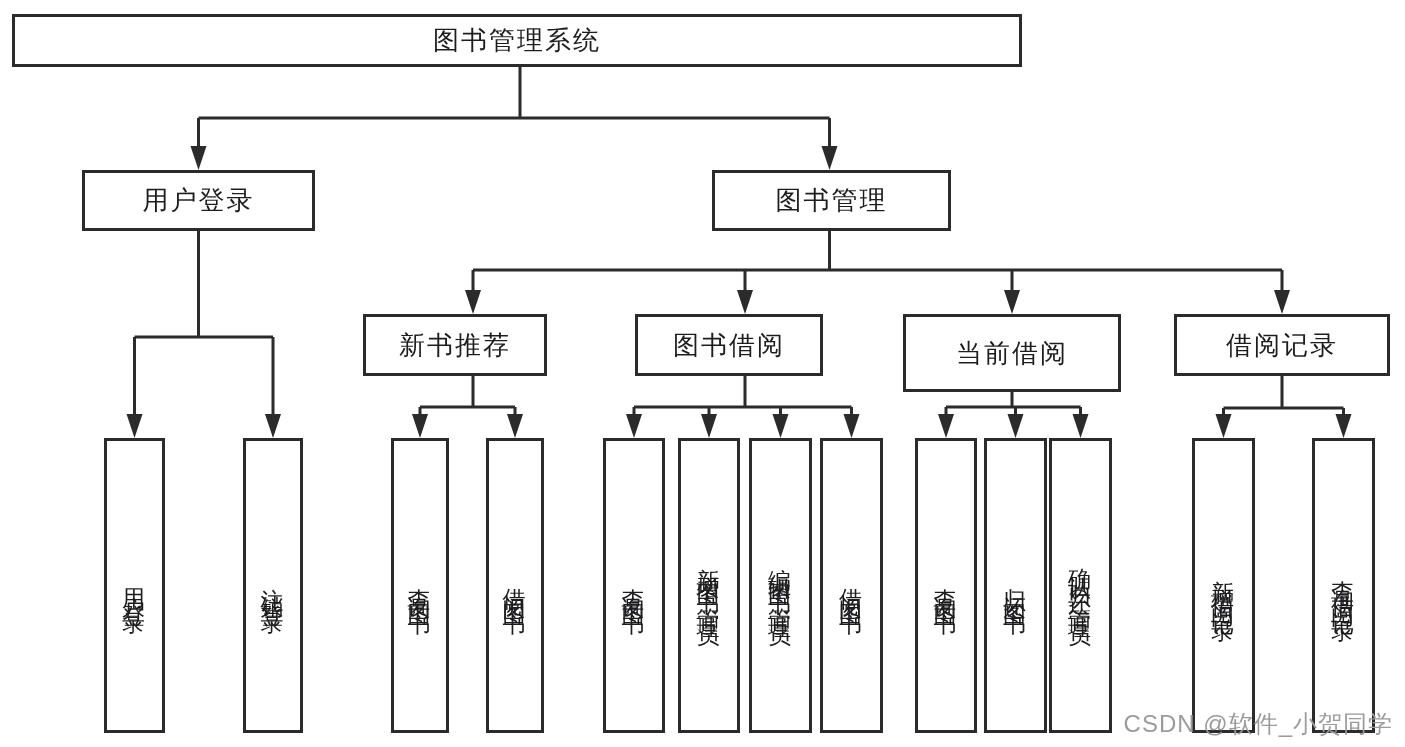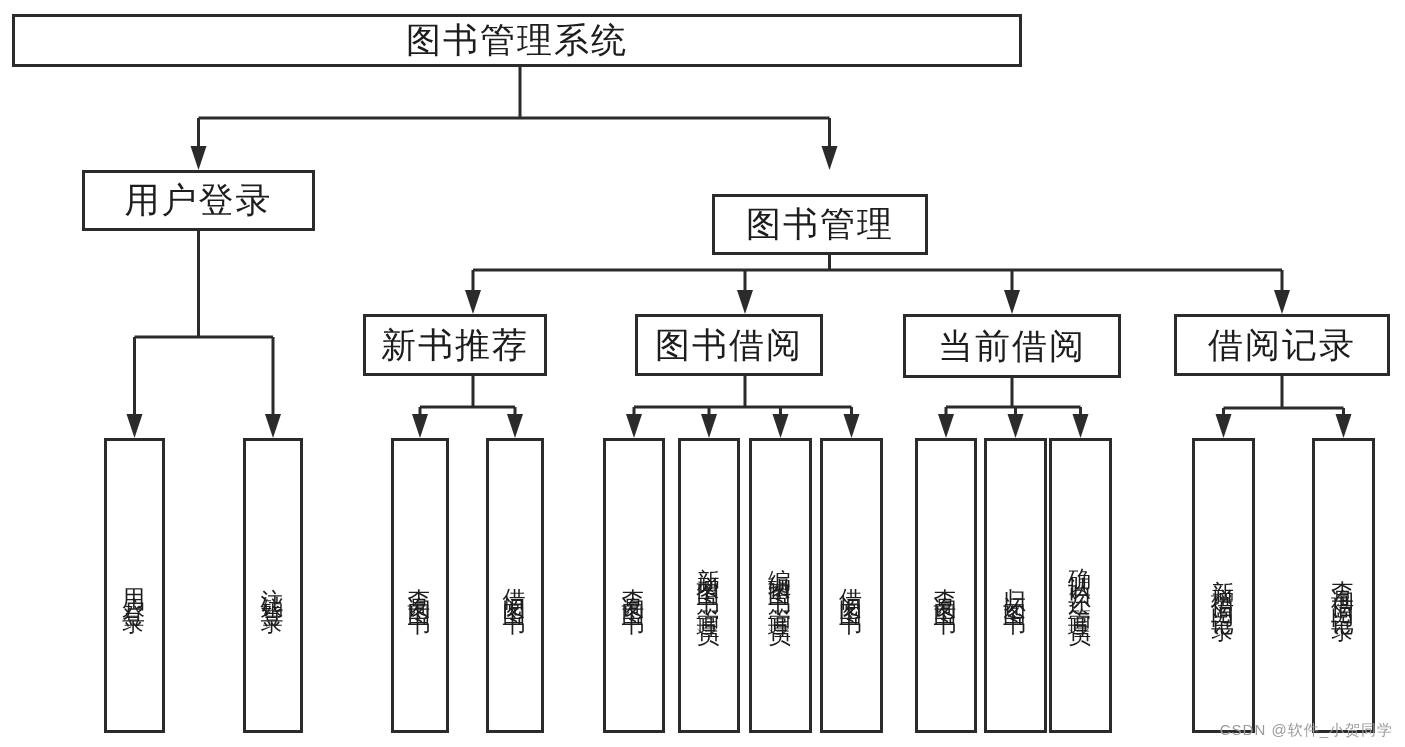--- a/index.html
+++ b/index.html
@@ -19,33 +19,33 @@
   .wires{position:absolute;left:0;top:0;width:1405px;height:747px;}
   .wires path{stroke:var(--line);stroke-width:3;fill:none;}
   .wires polygon{fill:var(--line);stroke:none;}
   .node{
     position:absolute;
     box-sizing:border-box;
     background:var(--background);
     border:3px solid var(--line);
     display:flex;align-items:center;justify-content:center;
     color:var(--text);
-    font-size:35px;letter-spacing:2px;
+    font-size:26px;letter-spacing:2px;
     white-space:nowrap;
   }
   .leaf{
     writing-mode:vertical-lr;
     text-orientation:mixed;
     font-size:23px;letter-spacing:8px;
     white-space:normal;
   }
   .watermark{
     position:absolute;
     right:12px;bottom:7px;
-    font-size:15px;letter-spacing:1px;
+    font-size:24px;letter-spacing:1px;
     color:var(--watermark);
   }
 </style>
 </head>
 <body>
 
 <div class="stage">
 
   <svg class="wires" viewBox="0 0 1405 747" xmlns="http://www.w3.org/2000/svg">
 
@@ -93,25 +93,25 @@
     <g>
       <path d="M1282,376 V408 M1223.5,408 H1343.5 M1223.5,408 V418 M1343.5,408 V418"></path>
       <polygon points="1215.5,414 1231.5,414 1223.5,438"></polygon>
       <polygon points="1335.5,414 1351.5,414 1343.5,438"></polygon>
     </g>
   </svg>
 
   <div class="node" style="left:12px;top:14px;width:1010px;height:53px;">图书管理系统</div>
 
   <div class="node" style="left:82px;top:170px;width:233px;height:61px;">用户登录</div>
-  <div class="node" style="left:712px;top:170px;width:216px;height:61px;margin-top:24px;">图书管理</div>
+  <div class="node" style="left:712px;top:170px;width:239px;height:61px;">图书管理</div>
 
   <div class="node" style="left:363px;top:314px;width:184px;height:62px;">新书推荐</div>
   <div class="node" style="left:635px;top:314px;width:188px;height:62px;">图书借阅</div>
-  <div class="node" style="left:903px;top:314px;width:218px;height:64px;text-align:right;">当前借阅</div>
+  <div class="node" style="left:903px;top:314px;width:218px;height:78px;text-align:right;">当前借阅</div>
   <div class="node" style="left:1174px;top:314px;width:216px;height:62px;">借阅记录</div>
 
   <div class="node leaf" style="left:104px;top:438px;width:61px;height:295px;">用户登录</div>
   <div class="node leaf" style="left:243px;top:438px;width:60px;height:295px;">注销登录</div>
 
   <div class="node leaf" style="left:391px;top:438px;width:58px;height:295px;">查询图书</div>
   <div class="node leaf" style="left:486px;top:438px;width:58px;height:295px;">借阅图书</div>
 
   <div class="node leaf" style="left:603px;top:438px;width:62px;height:295px;">查询图书</div>
   <div class="node leaf" style="left:678px;top:438px;width:62px;height:295px;">新增图书（管理员）</div>

